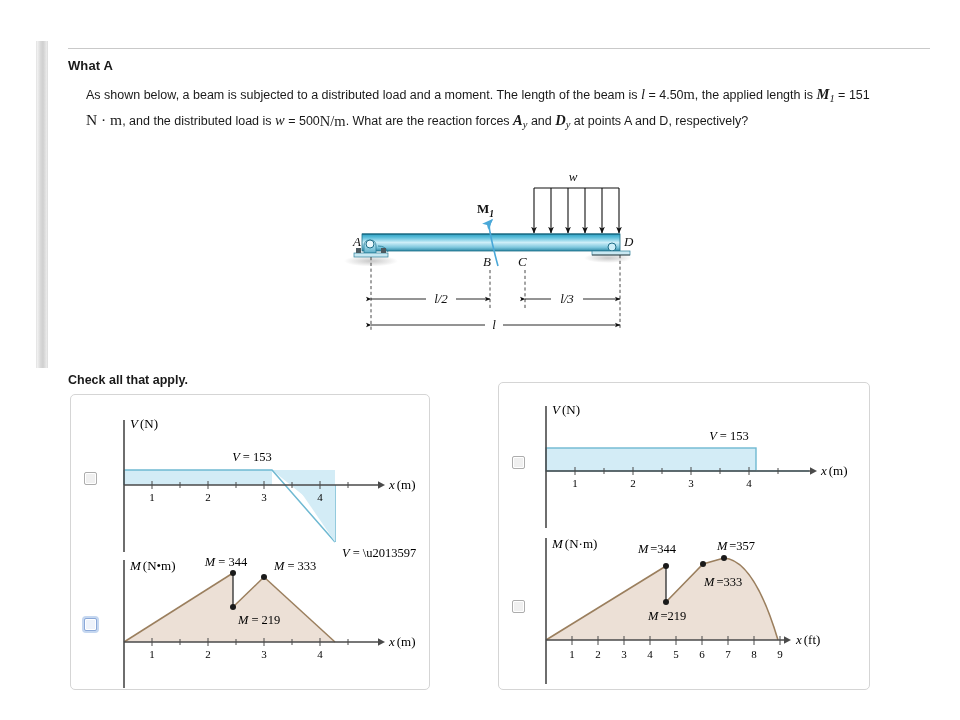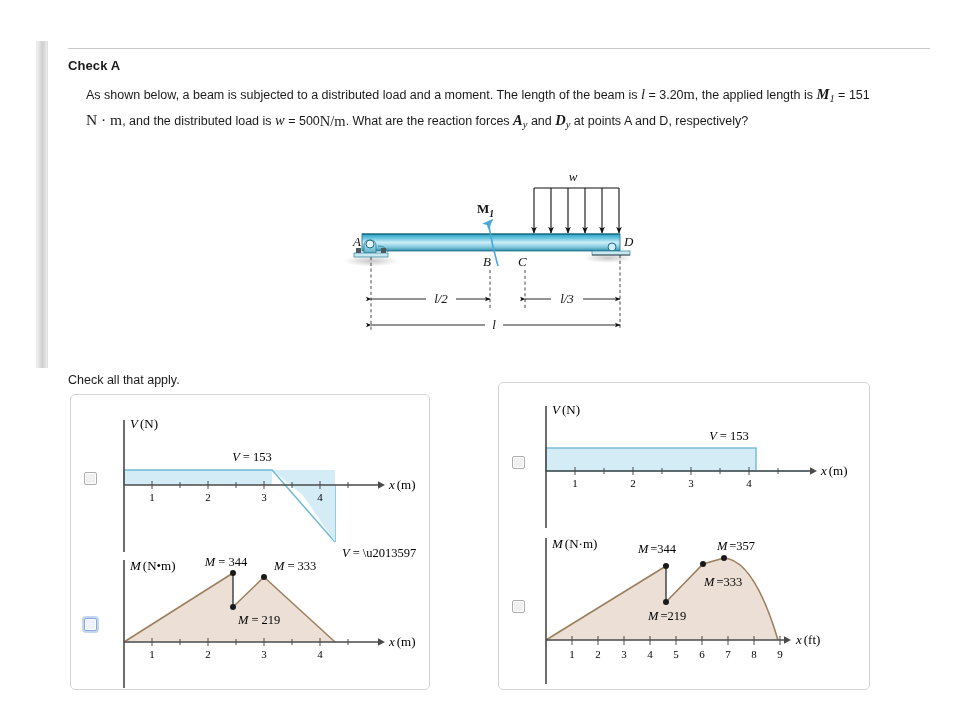--- a/index.html
+++ b/index.html
@@ -100,21 +100,21 @@
     width: 300px;
     height: 185px;
   }
 
   
   #check-all-label {
     position: absolute;
     left: 68px;
     top: 373px;
     font-size: 12.5px;
-    font-weight: normal;
+    font-weight: bold;
     color: #1a1a1a;
   }
 
   
   .option-card {
     position: absolute;
     background: #ffffff;
     border: 1px solid #d5d5d5;
     border-radius: 5px;
     box-sizing: border-box;
@@ -179,24 +179,24 @@
     font-family: "Liberation Serif", serif;
     font-size: 12.5px;
   }
 </style>
 </head>
 <body>
 
 <div id="left-rail"></div>
 
 <div id="top-rule"></div>
-<div id="part-title">Check A</div>
+<div id="part-title">What A</div>
 
 <div id="problem-text">
-  <span>As shown below, a beam is subjected to a distributed load and a moment. The length of the beam is </span><span class="mvar">l</span><span> = 3.20</span><span class="mrm">m</span><span>, the applied length is </span><span class="mvarb">M</span><span class="msub">1</span><span> = 151</span><br>
+  <span>As shown below, a beam is subjected to a distributed load and a moment. The length of the beam is </span><span class="mvar">l</span><span> = 4.50</span><span class="mrm">m</span><span>, the applied length is </span><span class="mvarb">M</span><span class="msub">1</span><span> = 151</span><br>
   <span class="mrmb">N · m</span><span>, and the distributed load is </span><span class="mvar">w</span><span> = 500</span><span class="frac"><span class="mrm">N</span><span class="mrm">/</span><span class="mrm">m</span></span><span>. What are the reaction forces </span><span class="mvarb">A</span><span class="msub">y</span><span> and </span><span class="mvarb">D</span><span class="msub">y</span><span> at points A and D, respectively?</span>
 </div>
 
 <div id="beam-figure">
   <svg width="300" height="185" viewBox="0 0 300 185">
     <defs>
       <linearGradient id="beamGrad" x1="0" y1="0" x2="0" y2="1">
         <stop offset="0%" stop-color="#2b9fc2"></stop>
         <stop offset="22%" stop-color="#63c2dd"></stop>
         <stop offset="50%" stop-color="#cdeef8"></stop>

